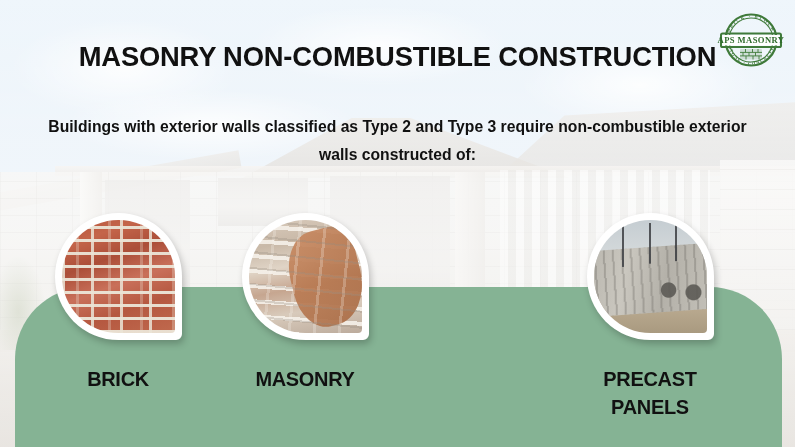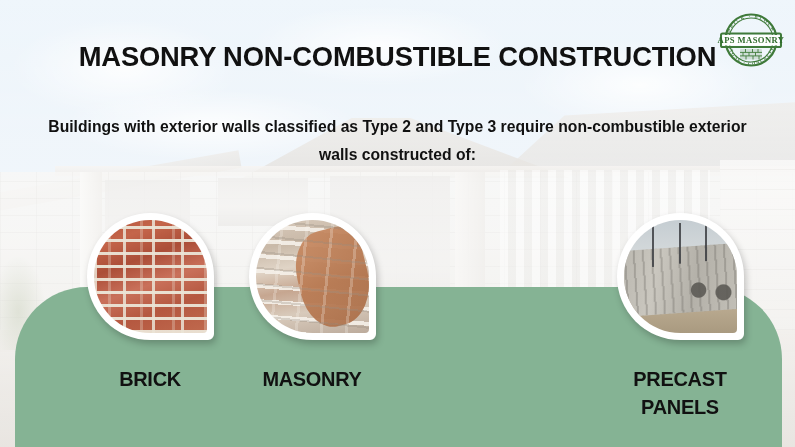--- a/index.html
+++ b/index.html
@@ -139,24 +139,24 @@
     font-family: "Liberation Sans", sans-serif;
     font-weight: 700;
     font-size: 16.2px;
     line-height: 28px;
     color: #111111;
     transform: scaleX(.97);
   }
 
   
   .item { position: absolute; top: 213px; width: 180px; }
-  .item.i0 { left: 60px; }
-  .item.i1 { left: 222px; }
+  .item.i0 { left: 28px; }
+  .item.i1 { left: 215px; }
   .item.i2 { left: 398px; }
-  .item.i3 { left: 590px; }
+  .item.i3 { left: 560px; }
 
   .badge {
     position: relative;
     width: 127px; height: 127px;
     margin: 0 auto;
     background: #ffffff;
     border-radius: 50% 50% 6px 50%;
     box-shadow: 2px 4px 7px rgba(0,0,0,.22);
     padding: 7px;
   }

